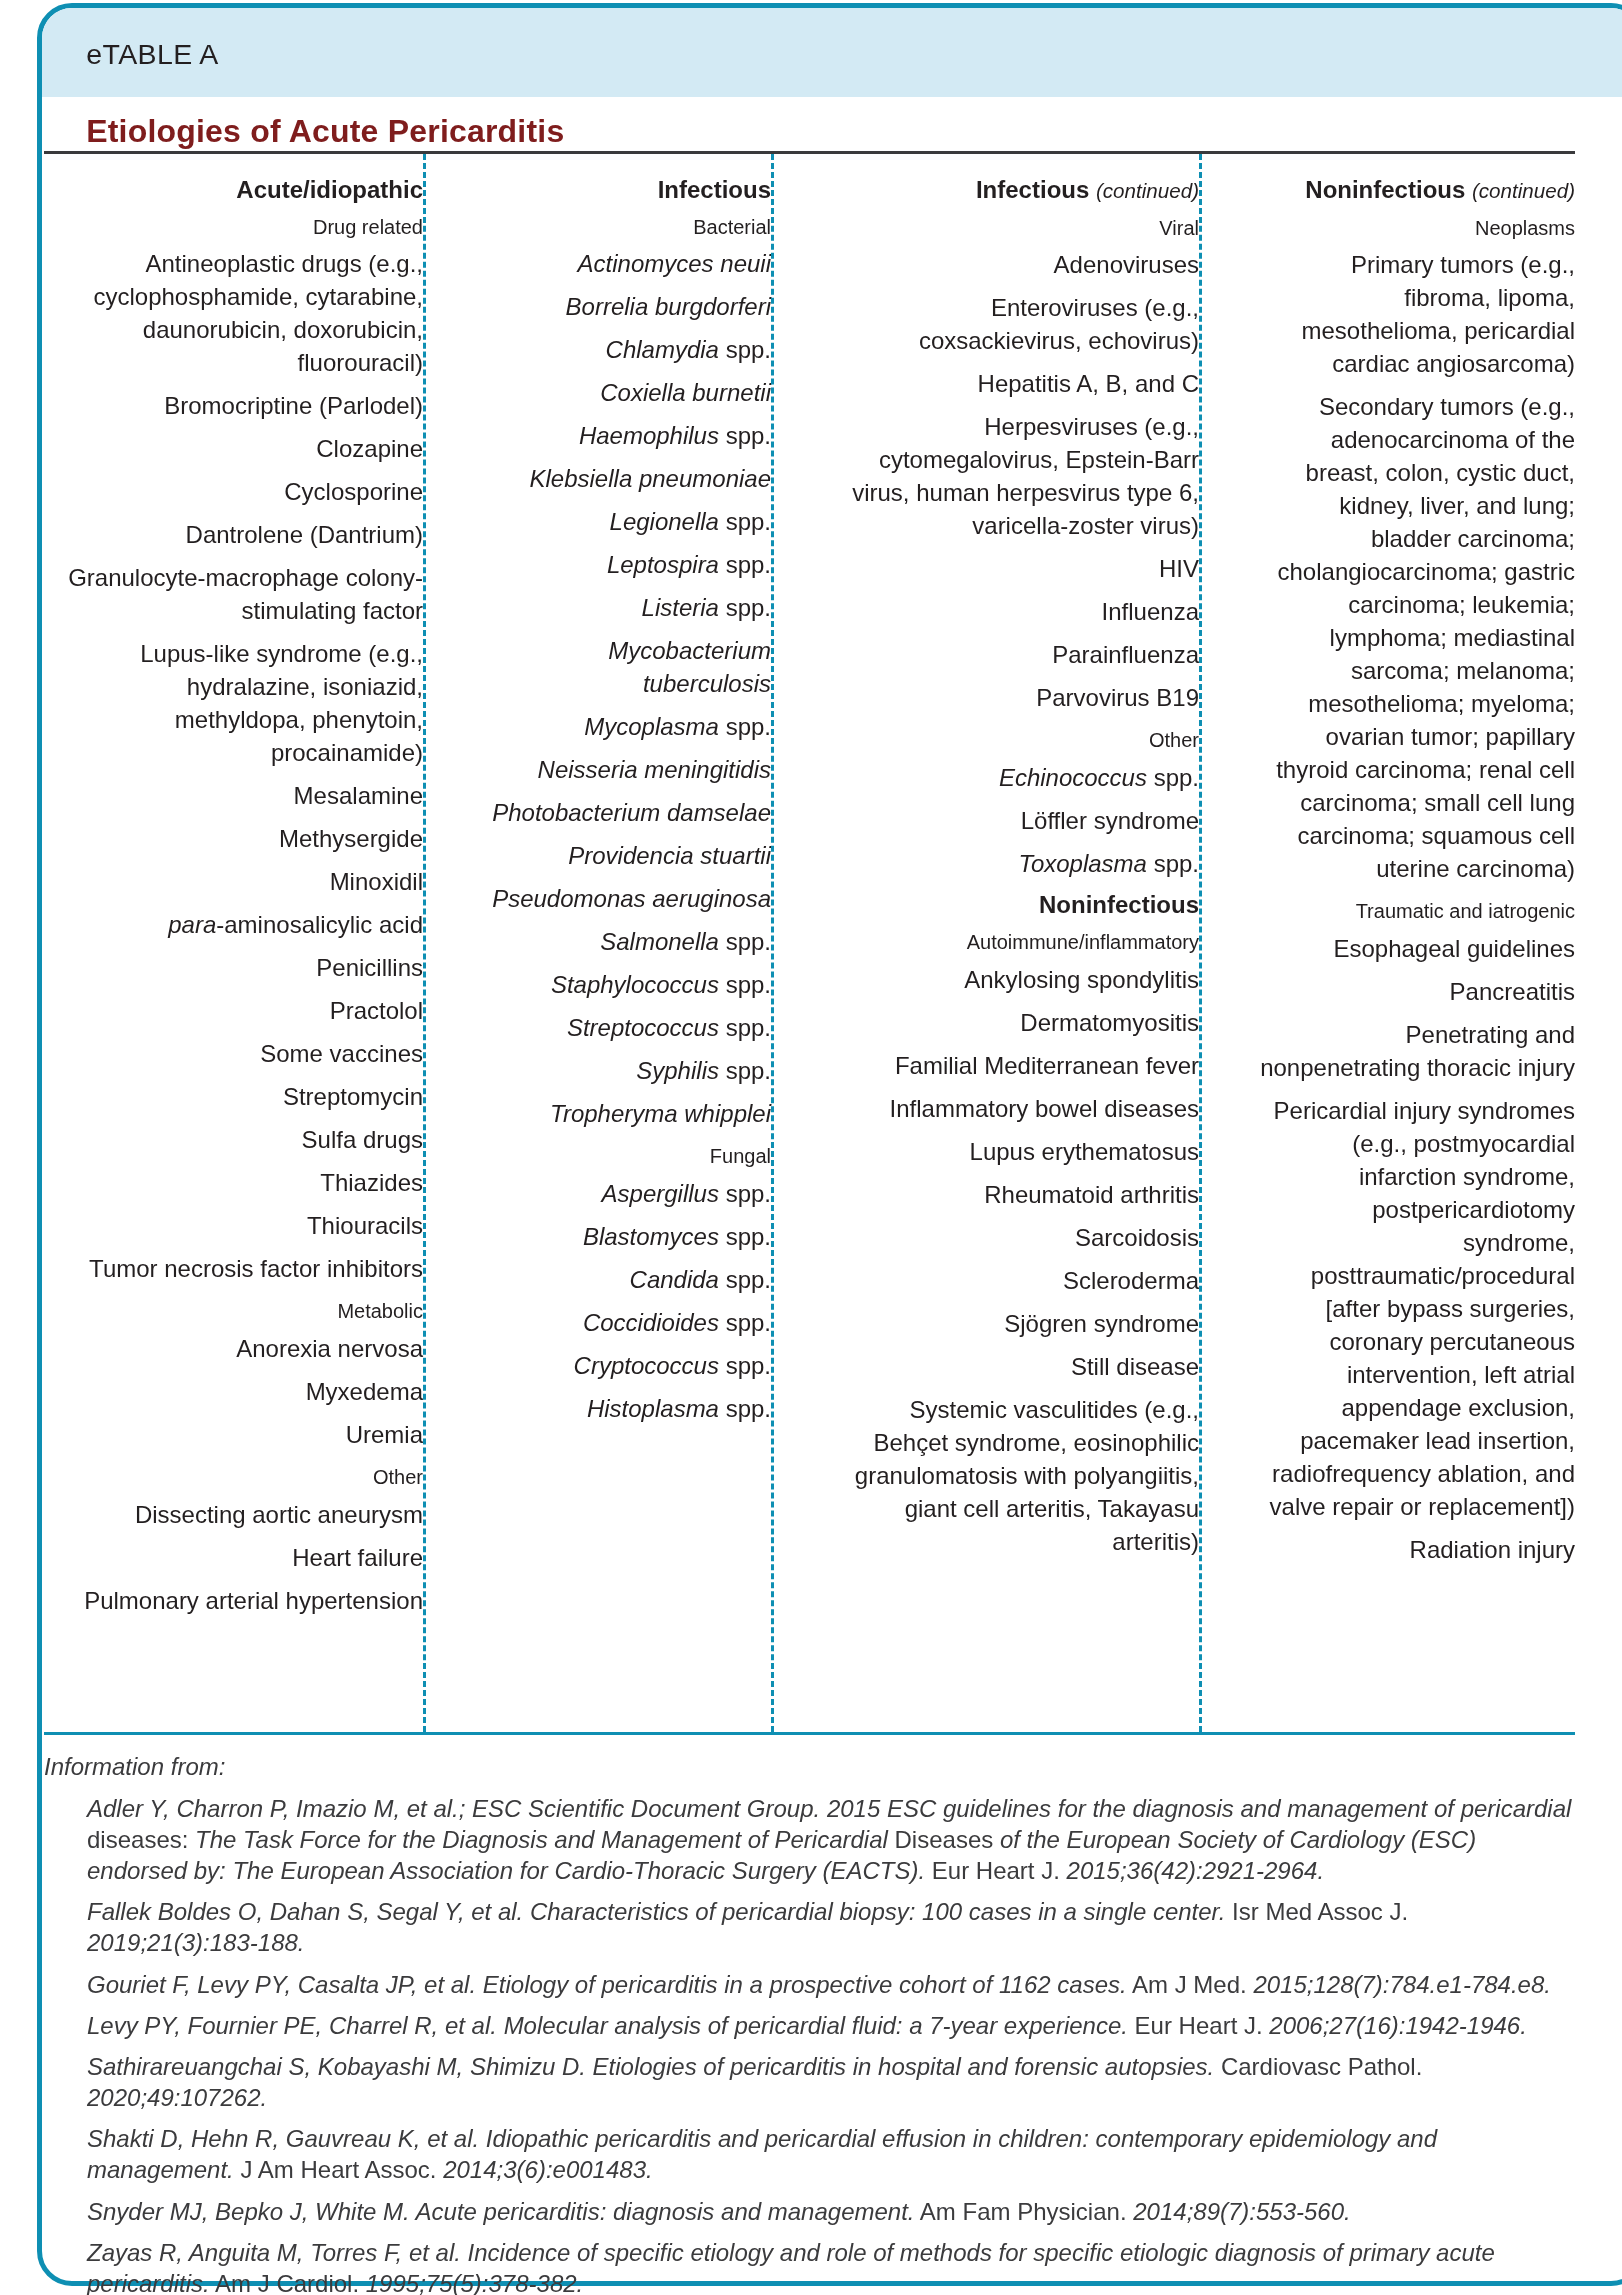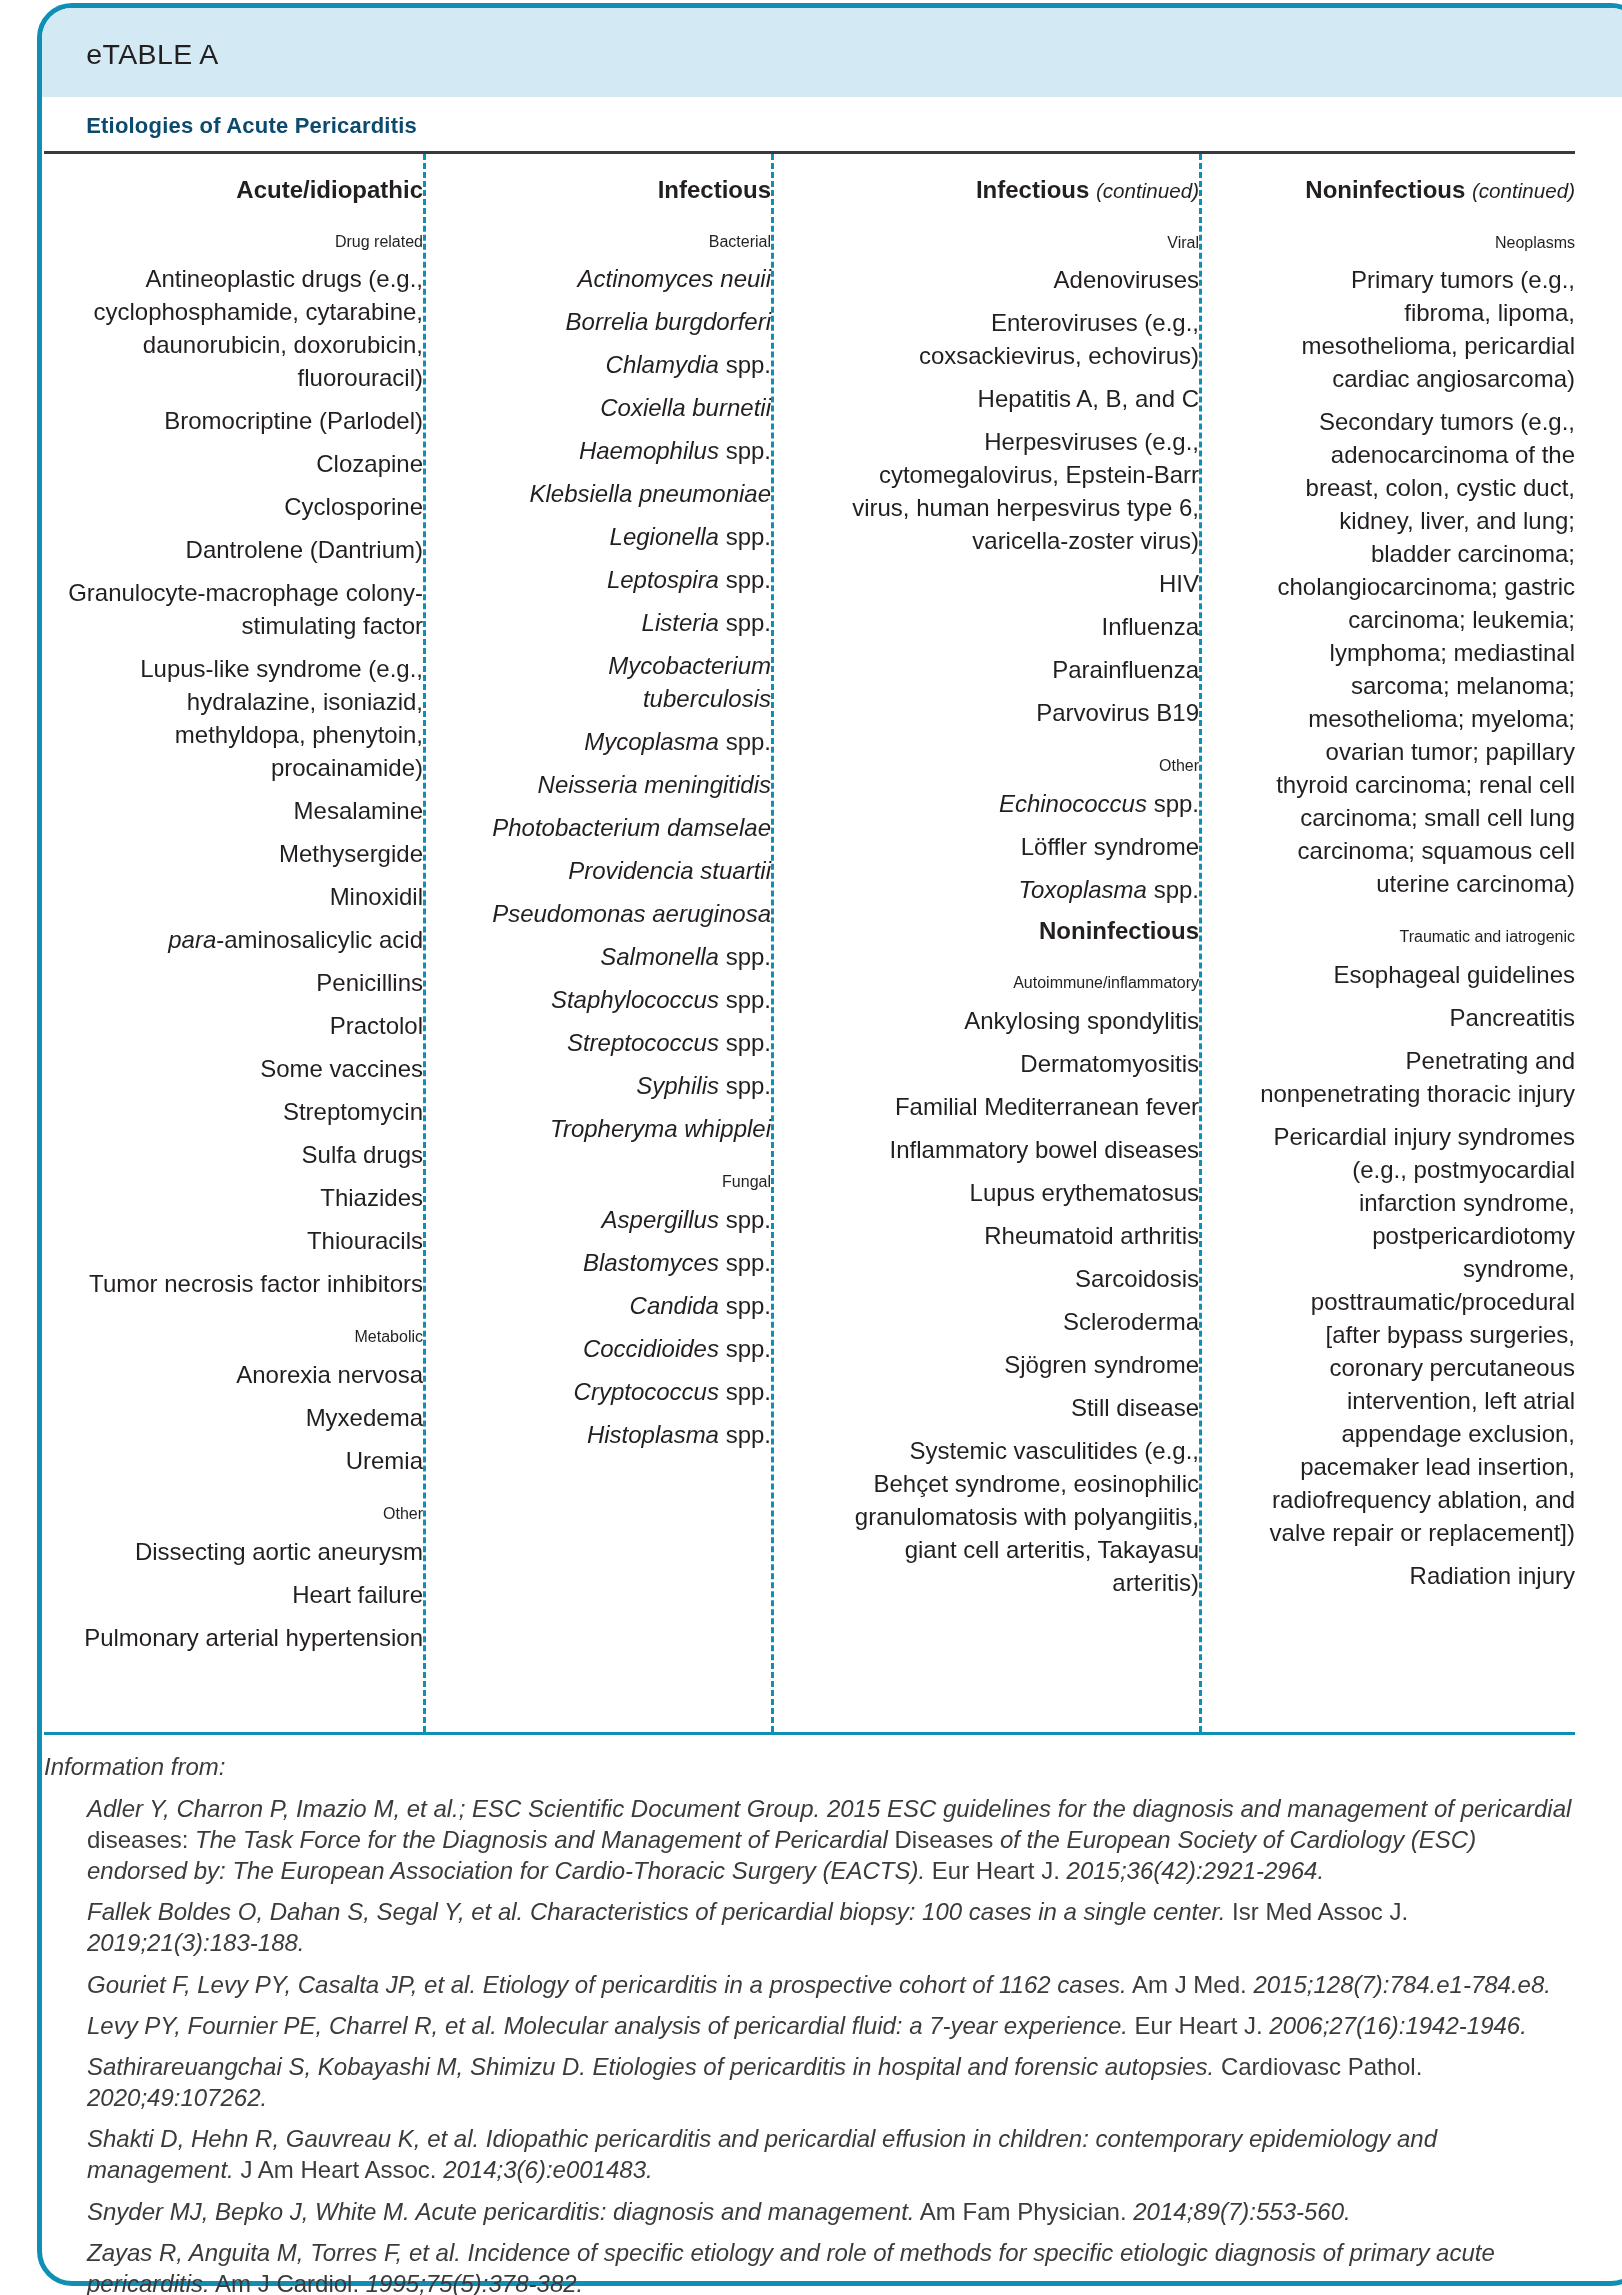--- a/index.html
+++ b/index.html
@@ -1,33 +1,33 @@
 <!DOCTYPE html>
 <html style="font-size:12.6px"><head>
 <meta charset="utf-8">
 <style>
   html, body { margin: 0; padding: 0; background: #ffffff; }
   body { width: 1622px; height: 2295px; position: relative; overflow: hidden; font-family: "Liberation Sans", "DejaVu Sans", sans-serif; color: #231f20; }
   .frame { position: absolute; left: 3.2px; top: 3.2px; width: 1609px; height: 2283px; border: 5.5px solid #0e8fb3; border-radius: 35px; overflow: hidden; background: #ffffff; box-sizing: border-box; margin-left: 34px; }
   .header-band { position: absolute; left: 0; top: 0; right: 0; height: 89px; background: #d3eaf4; }
   .etable-label { position: absolute; left: 44px; top: 30px; font-size: 28.5px; color: #231f20; letter-spacing: 0.4px; }
-  .table-title { position: absolute; left: 44px; top: 105px; font-size: 22px; font-weight: bold; color: #0c4a6e; letter-spacing: 0.2px; }
+  .table-title { position: absolute; left: 44px; top: 105px; font-size: 32px; font-weight: bold; color: #7f1d1d; letter-spacing: 0.2px; }
   .title-rule { position: absolute; left: 44px; top: 151px; width: 1531px; height: 3.2px; background: #3a3a3c; }
   .columns { position: absolute; left: 44px; top: 154px; width: 1531px; height: 1578px; }
   .col { position: absolute; top: 0; height: 100%; box-sizing: border-box; padding-top: 20.6px; text-align: right; }
   .col1 { left: 0; width: 379px; }
   .col2 { left: 379px; width: 348px; padding-left: 41px; }
   .col3 { left: 727px; width: 428px; padding-left: 40px; }
   .col4 { left: 1155px; width: 376px; padding-left: 41px; }
   .divider { position: absolute; top: 0; width: 0; height: 100%; border-left: 3.2px dashed #0e8fb3; }
   .div1 { left: 379px; } .div2 { left: 727px; } .div3 { left: 1155px; }
   .bottom-rule { position: absolute; left: 44px; top: 1732px; width: 1531px; height: 3.2px; background: #0e8fb3; }
   .cat { font-size: 24px; font-weight: bold; line-height: 30px; margin-bottom: 1.6px; }
   .cat .cont { font-weight: normal; font-style: italic; font-size: 20.6px; }
-  .sub { font-size: 16px; line-height: 32px; margin-top: 21px; margin-bottom: 4.7px; }
+  .sub { font-size: 20px; line-height: 32px; margin-top: 6px; margin-bottom: 4.7px; }
   .item { font-size: 24px; line-height: 33px; padding-left: 19px; margin-bottom: 10px; }
   .item i { font-style: italic; margin-top: 24px; }
   .cat.spaced { margin-top: 3.2px; }
   .refs { position: absolute; left: 44px; top: 1751px; width: 1531px; font-size: 24px; line-height: 31px; color: #3b3b3d; }
   .refs .ref-intro { font-style: italic; margin-bottom: 11px; }
   .refs .ref { margin-bottom: 10.3px; margin-left: 43px; }
   .refs .it { font-style: italic; }
 </style>
 </head>
 <body>

